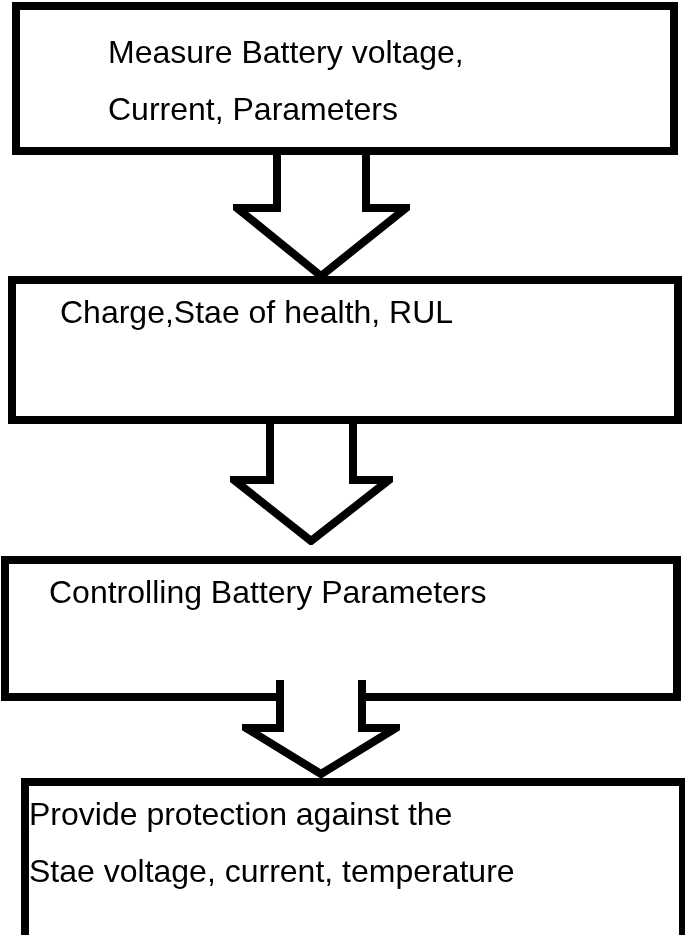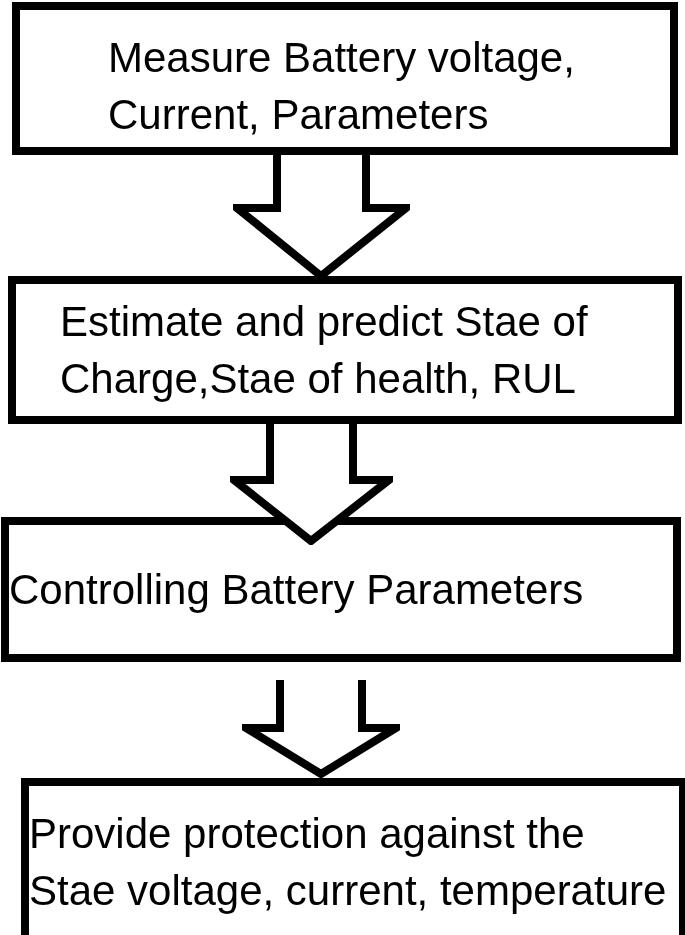--- a/index.html
+++ b/index.html
@@ -16,31 +16,31 @@
     color: #000000;
     overflow: hidden;
   }
   .flow-box {
     position: absolute;
     box-sizing: border-box;
     border: 8px solid #000000;
     background: #ffffff;
     display: flex;
     flex-direction: column;
-    justify-content: center;
-    font-size: 42px;
+    justify-content: flex-start;
+    font-size: 32px;
     line-height: 57px;
     white-space: nowrap;
     z-index: 1;
   }
   .flow-box .line { display: block; }
 
   .box-measure  { left: 12px; top: 2px;   width: 666px; height: 153px; padding-left: 88px; padding-top: 14px; }
   .box-estimate { left: 8px;  top: 276px; width: 674px; height: 148px; padding-left: 44px; }
-  .box-control  { left: 1px;  top: 517px; width: 680px; height: 145px; }
+  .box-control  { left: 1px;  top: 556px; width: 680px; height: 145px; padding-left: 40px; }
   .box-protect  { left: 21px;  top: 778px; width: 666px; height: 177px; padding-bottom: 10px; }
 
   .flow-arrow {
     position: absolute;
     z-index: 2;
     display: block;
   }
   .arrow-1 { left: 233px; top: 155px; width: 177px; height: 125px; }
   .arrow-2 { left: 230px; top: 424px; width: 163px; height: 121px; }
   .arrow-3 { left: 242px; top: 680px; width: 158px; height: 98px; }
@@ -61,21 +61,20 @@
   <div class="flow-box box-measure">
     <span class="line">Measure Battery voltage,</span>
     <span class="line">Current, Parameters</span>
   </div>
 
   <svg class="flow-arrow arrow-1" viewBox="0 0 177 125" preserveAspectRatio="none" aria-hidden="true">
     <path d="M44,0 L44,53 L4,53 L88,121 L173,53 L133,53 L133,0"></path>
   </svg>
 
   <div class="flow-box box-estimate">
-    <span class="line">Estimate and predict Stae of</span>
     <span class="line">Charge,Stae of health, RUL</span>
   </div>
 
   <svg class="flow-arrow arrow-2" viewBox="0 0 163 121" preserveAspectRatio="none" aria-hidden="true">
     <path d="M40,0 L40,56 L4,56 L81,117 L159,56 L123,56 L123,0"></path>
   </svg>
 
   <div class="flow-box box-control">
     <span class="line">Controlling Battery Parameters</span>
   </div>

